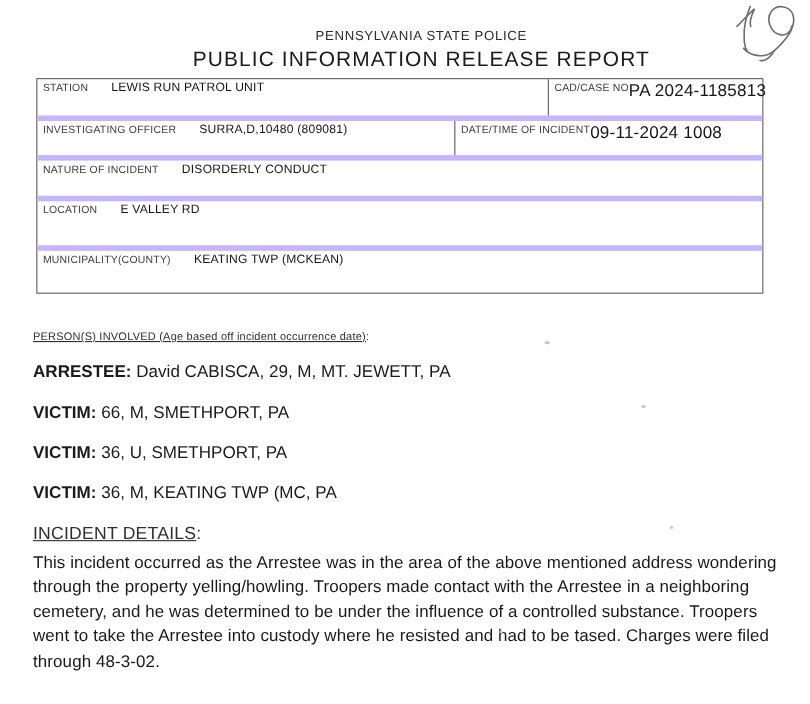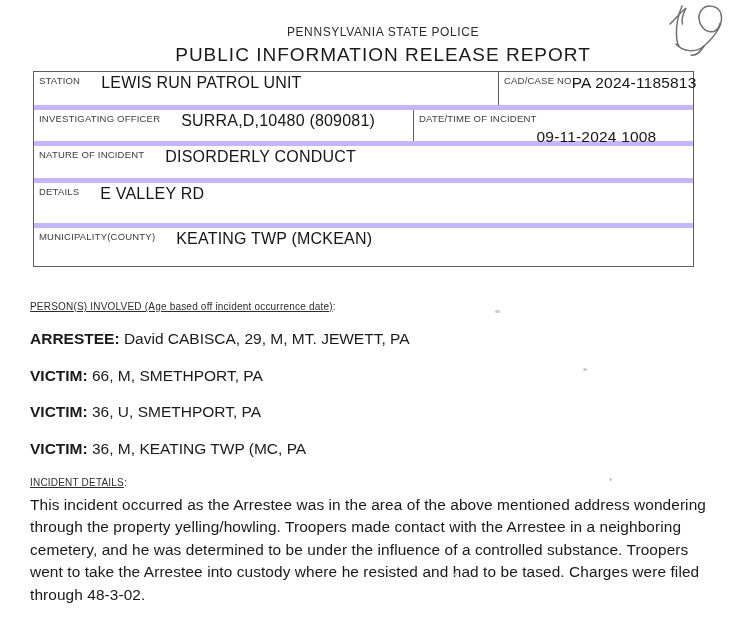--- a/index.html
+++ b/index.html
@@ -28,35 +28,35 @@
   .frow.r2 { height: 36px; }
   .frow.r3 { height: 37px; }
   .frow.r4 { height: 45px; }
   .frow.r5 { height: 43px; }
   .fcell { display: flex; flex-direction: row; box-sizing: border-box; min-width: 0; }
   .fcell.grow { flex: 1; }
   .fcell.second { border-left: 1px solid #5e5e5e; }
   .c-station { width: 464px; flex: none; }
   .c-officer { width: 379px; flex: none; }
   .flabel { font-size: 9.5px; color: #3c3c3c; letter-spacing: 0.2px; margin: 3px 0 0 5px; white-space: nowrap; }
-  .fvalue { font-size: 16px; color: #161616; margin: 2px 0 0 21px; letter-spacing: 0.2px; white-space: nowrap; }
+  .fvalue { font-size: 11px; color: #161616; margin: 2px 0 0 21px; letter-spacing: 0.2px; white-space: nowrap; }
   .c-cad .fvalue { text-align: center; margin-left: 0; font-size: 15.5px; }
-  .c-datetime .fvalue { text-align: right; margin: 18px 16px 0 0; font-size: 15.5px; }
+  .c-datetime .fvalue { text-align: right; margin: 2px 16px 0 0; font-size: 15.5px; }
 
   
   .persons { position: absolute; left: 30px; top: 301px; }
   .sec-heading { font-size: 10px; color: #2e2e2e; letter-spacing: 0.2px; }
   .sec-heading .u { text-decoration: underline; }
   .person-line { font-size: 15.5px; line-height: 16px; color: #1a1a1a; margin-top: 20.5px; white-space: nowrap; }
   .person-line.first { margin-top: 19px; }
   .b { font-weight: bold; }
 
   
   .details { position: absolute; left: 30px; top: 477px; width: 694px; }
-  .details .sec-heading { font-size: 10px; }
+  .details .sec-heading { font-size: 16px; }
   .para { margin: 6px 0 0 0; font-size: 15.4px; line-height: 22.4px; color: #191919; letter-spacing: 0.1px; }
 
   
   .speck { position: absolute; background: #c9c9c9; border-radius: 50%; }
   .speck.s1 { left: 495px; top: 310px; width: 5px; height: 3px; }
   .speck.s2 { left: 583px; top: 368px; width: 4px; height: 3px; }
   .speck.s3 { left: 609px; top: 478px; width: 3px; height: 3px; }
   .speck.s4 { left: 454px; top: 573px; width: 3px; height: 3px; }
 </style>
 </head>
@@ -98,21 +98,21 @@
       </div>
     </div>
     <div class="frow r3">
       <div class="fcell grow">
         <div class="flabel">NATURE OF INCIDENT</div>
         <div class="fvalue">DISORDERLY CONDUCT</div>
       </div>
     </div>
     <div class="frow r4">
       <div class="fcell grow">
-        <div class="flabel">DETAILS</div>
+        <div class="flabel">LOCATION</div>
         <div class="fvalue">E VALLEY RD</div>
       </div>
     </div>
     <div class="frow r5">
       <div class="fcell grow">
         <div class="flabel">MUNICIPALITY(COUNTY)</div>
         <div class="fvalue">KEATING TWP (MCKEAN)</div>
       </div>
     </div>
   </div>

